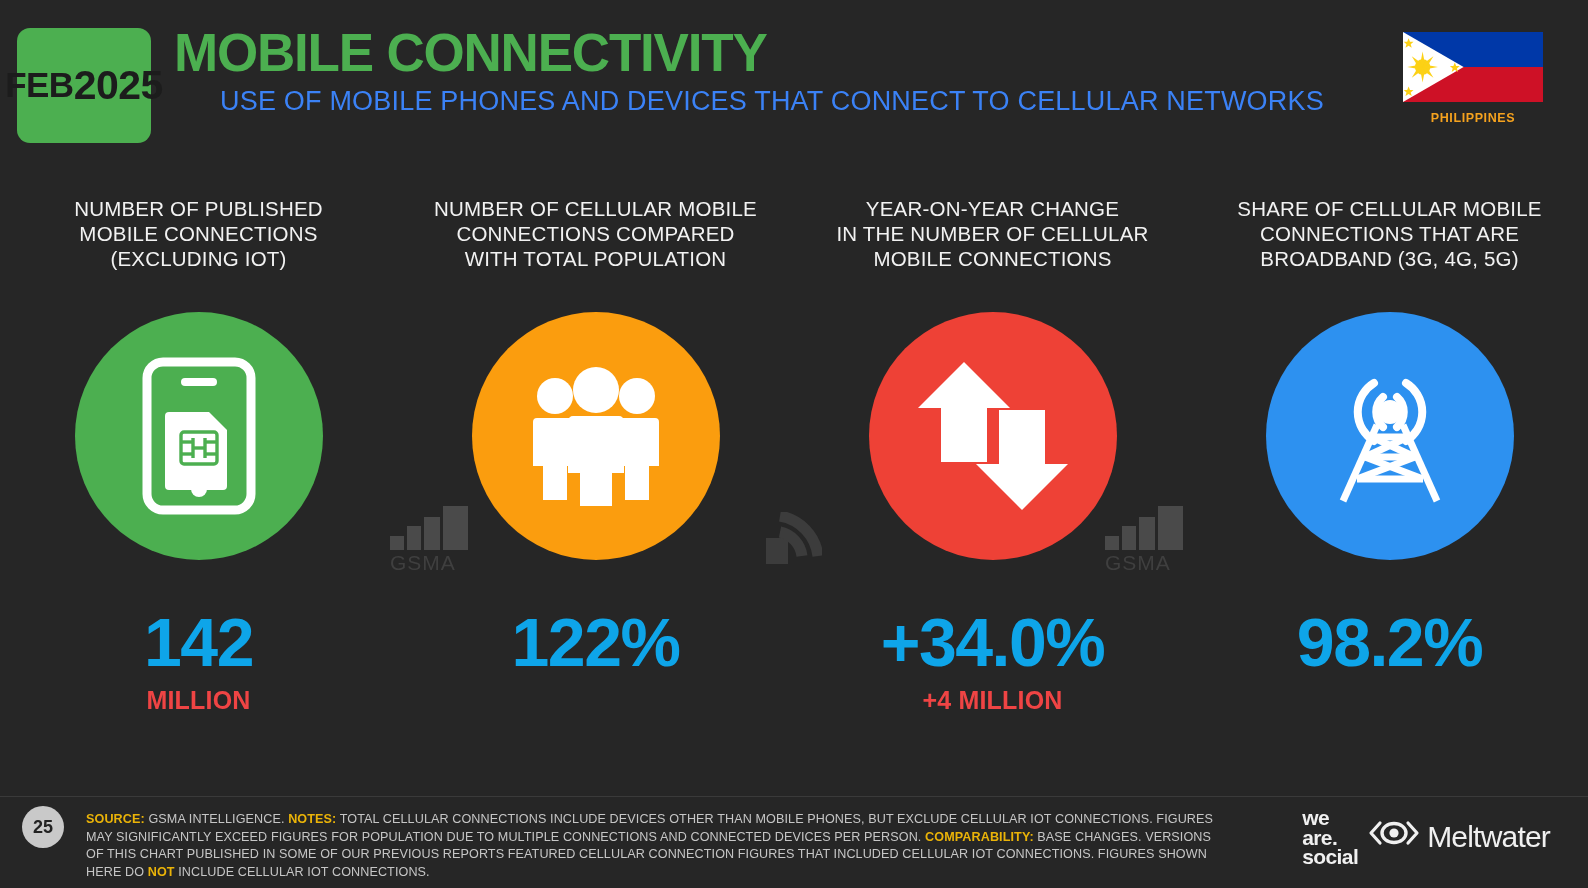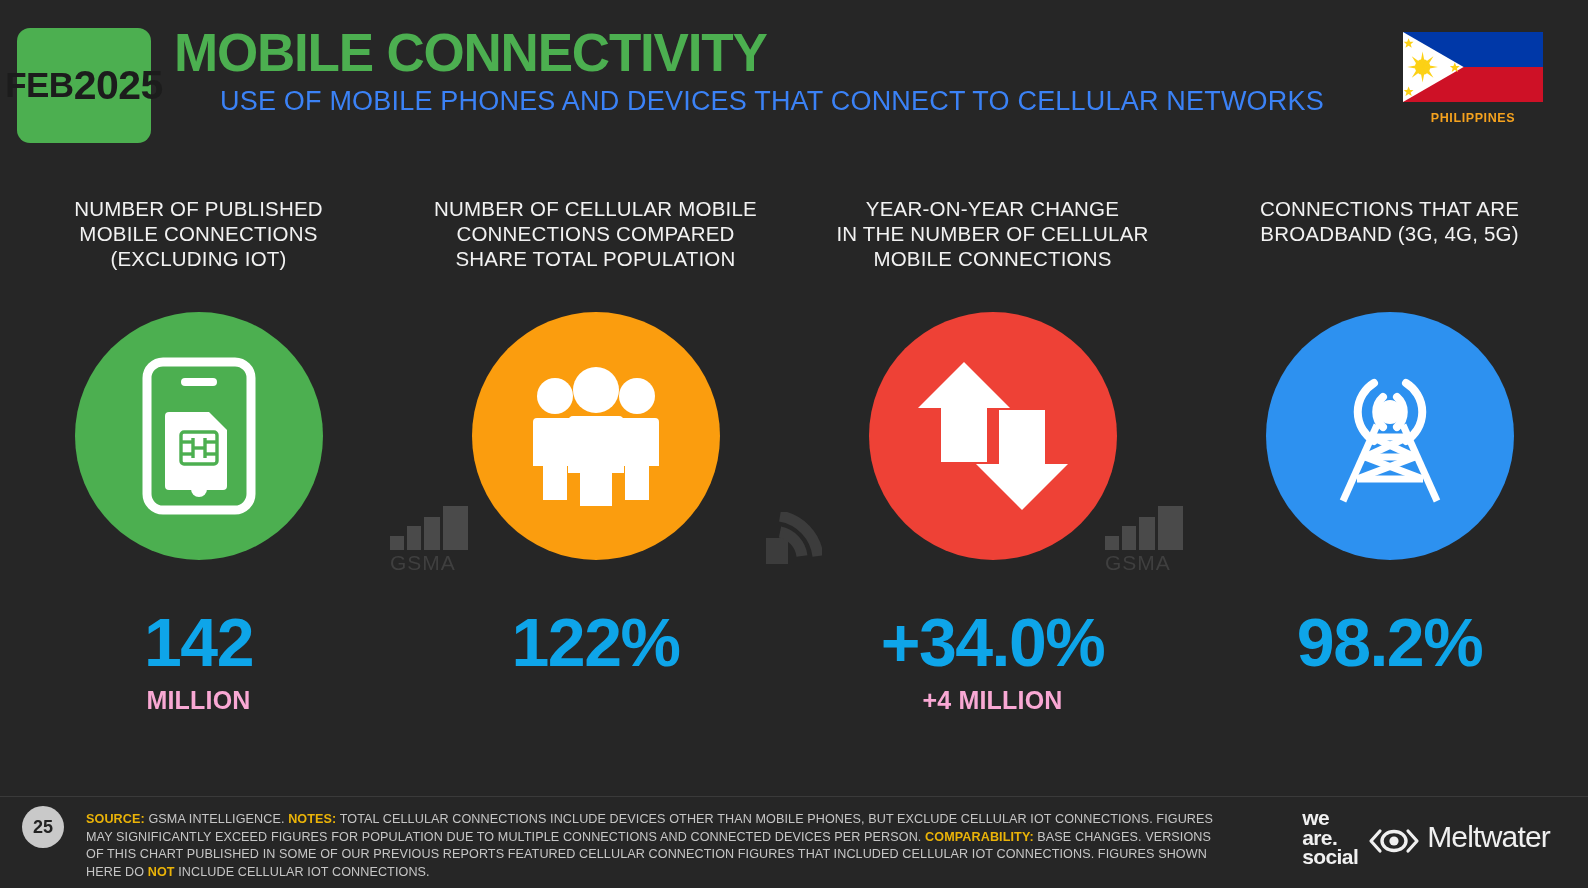--- a/index.html
+++ b/index.html
@@ -113,21 +113,21 @@
     font-size: 68px;
     font-weight: bold;
     color: #0ea5e9;
     letter-spacing: -1.5px;
     line-height: 1;
   }
   .value-sub {
     margin-top: 10px;
     font-size: 25px;
     font-weight: bold;
-    color: #f9a8d4;
+    color: #ef4444;
     letter-spacing: 0.2px;
   }
 
   
   .watermark {
     position: absolute;
     opacity: 1;
   }
   .gsma-mark { width: 78px; }
   .gsma-bars { display: flex; align-items: flex-end; height: 44px; gap: 3px; }
@@ -178,21 +178,21 @@
   }
   #wearesocial {
     color: #f0f0f0;
     font-size: 21px;
     font-weight: bold;
     line-height: 0.93;
     letter-spacing: -0.6px;
   }
   #meltwater {
     display: flex;
-    align-items: flex-end;
+    align-items: flex-start;
     gap: 7px;
     color: #f0f0f0;
     font-size: 30px;
     letter-spacing: -0.8px;
   }
 </style>
 </head>
 <body>
 
 <div id="slide">
@@ -262,21 +262,21 @@
         </div>
       </div>
       <div class="value">142</div>
       <div class="value-sub">MILLION</div>
     </div>
 
     <div class="col">
       <div class="col-header">
         <div>NUMBER OF CELLULAR MOBILE</div>
         <div>CONNECTIONS COMPARED</div>
-        <div>SHARE TOTAL POPULATION</div>
+        <div>WITH TOTAL POPULATION</div>
       </div>
       <div class="circle-zone">
         <div class="circle" style="background:#FB9D0E">
           <svg width="150" height="140" viewBox="0 0 150 140">
             <g fill="#fff">
               <circle cx="34" cy="30" r="18"></circle>
               <path d="M16 52 h36 a4 4 0 0 1 4 4 v44 h-10 v34 h-24 v-34 h-10 v-44 a4 4 0 0 1 4 -4 z"></path>
               <circle cx="116" cy="30" r="18"></circle>
               <path d="M98 52 h36 a4 4 0 0 1 4 4 v44 h-10 v34 h-24 v-34 h-10 v-44 a4 4 0 0 1 4 -4 z"></path>
               <circle cx="75" cy="24" r="23"></circle>
@@ -304,20 +304,21 @@
             </g>
           </svg>
         </div>
       </div>
       <div class="value">+34.0%</div>
       <div class="value-sub">+4 MILLION</div>
     </div>
 
     <div class="col">
       <div class="col-header">
+        <div>SHARE OF CELLULAR MOBILE</div>
         <div>CONNECTIONS THAT ARE</div>
         <div>BROADBAND (3G, 4G, 5G)</div>
       </div>
       <div class="circle-zone">
         <div class="circle" style="background:#2D91F0">
           <svg width="150" height="150" viewBox="0 0 150 150">
             <g fill="none" stroke="#fff" stroke-width="8" stroke-linecap="round">
               <path d="M59 22 A34 34 0 0 0 59 80"></path>
               <path d="M91 22 A34 34 0 0 1 91 80"></path>
               <path d="M68 36 A20 20 0 0 0 68 66"></path>

